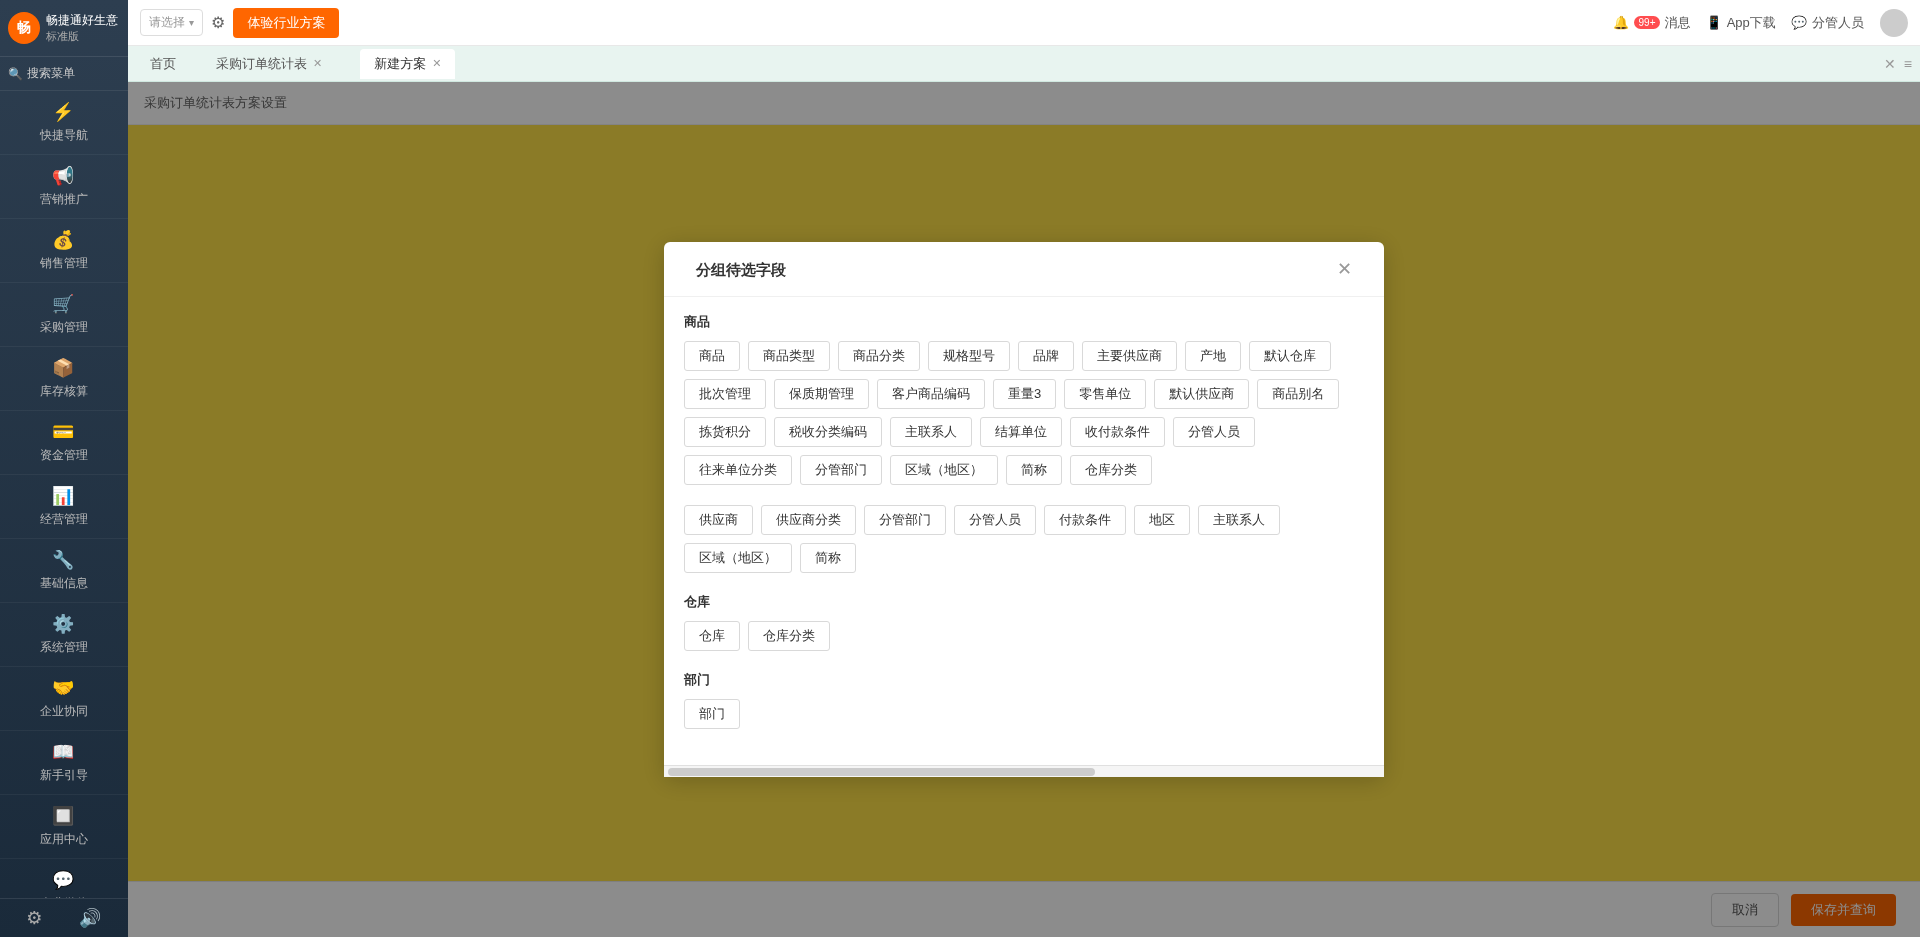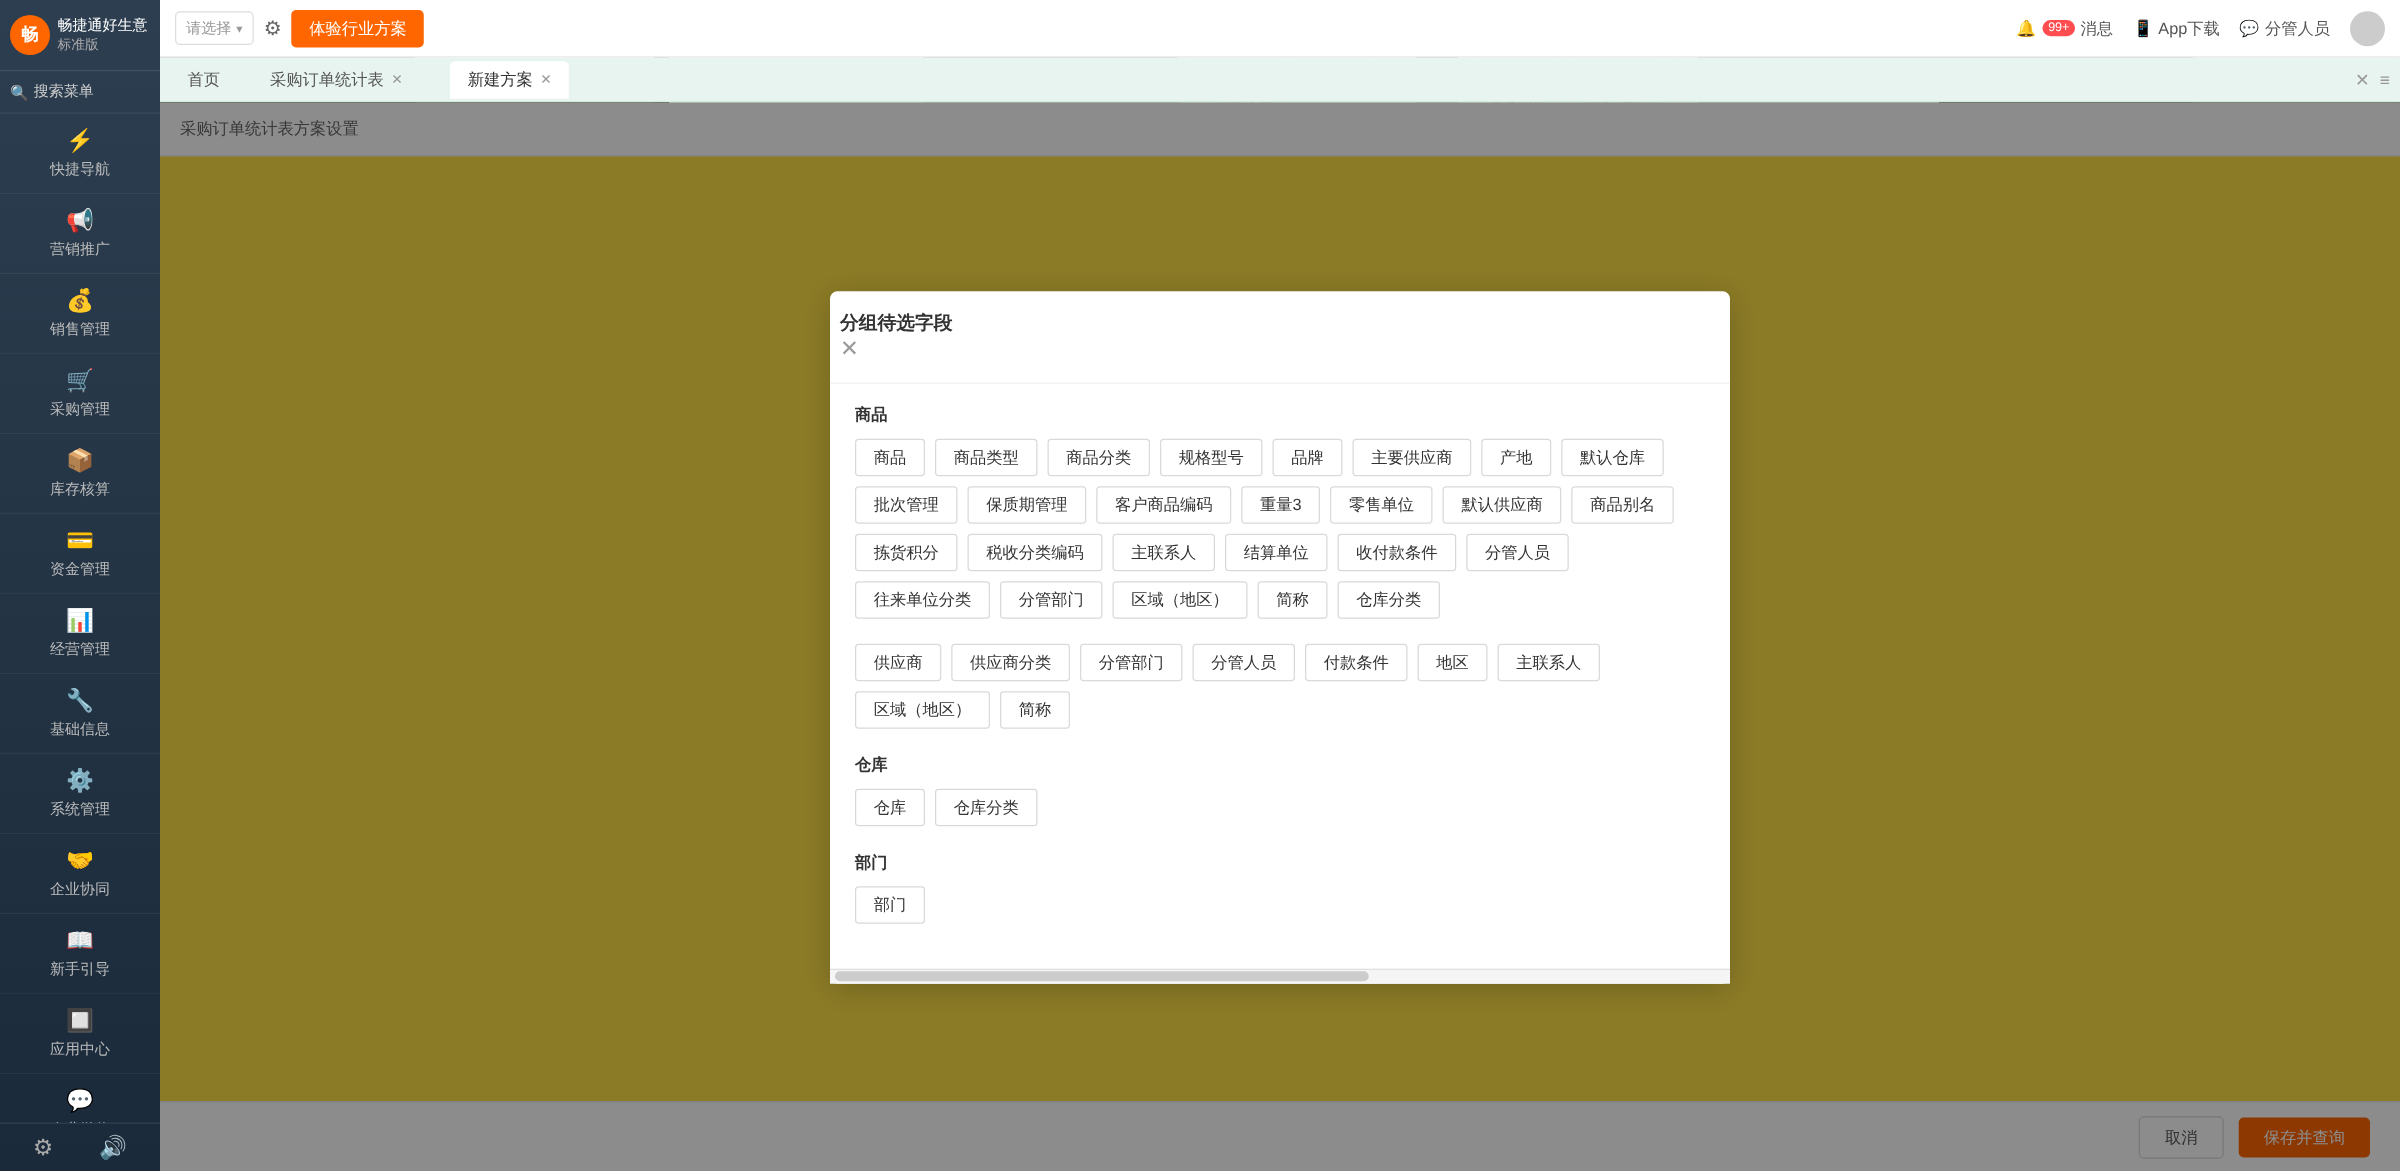--- a/index.html
+++ b/index.html
@@ -89,24 +89,23 @@
     .modal-overlay {
       position: fixed; left: 128px; right: 0; top: 82px; bottom: 0;
       background: rgba(0,0,0,0.45); z-index: 100;
       display: flex; align-items: center; justify-content: center;
     }
     .modal {
       background: #fff; border-radius: 6px; width: 720px; max-height: 600px;
       display: flex; flex-direction: column; box-shadow: 0 4px 24px rgba(0,0,0,0.2);
     }
     .modal-header {
-      padding: 16px 8px; border-bottom: 1px solid #f0f0f0;
-      display: flex; align-items: flex-start; justify-content: space-between;
+      padding: 16px 32px; border-bottom: 1px solid #f0f0f0;
+      display: flex; align-items: flex-end; justify-content: space-between;
       flex-shrink: 0;
-      flex-direction: column;
     }
     .modal-title { font-size: 15px; font-weight: 600; color: #333; }
     .modal-close { cursor: pointer; color: #999; font-size: 18px; }
     .modal-body {
       flex: 1; overflow-y: auto; padding: 16px 20px;
     }
     
     .field-section { margin-bottom: 20px; }
     .section-title {
       font-size: 13px; font-weight: 600; color: #333; margin-bottom: 10px;

